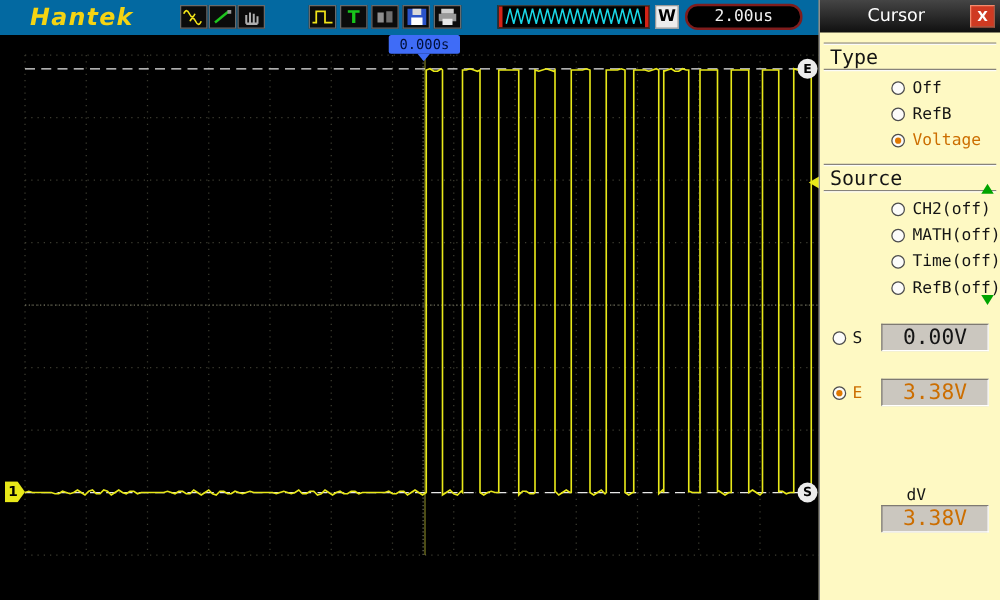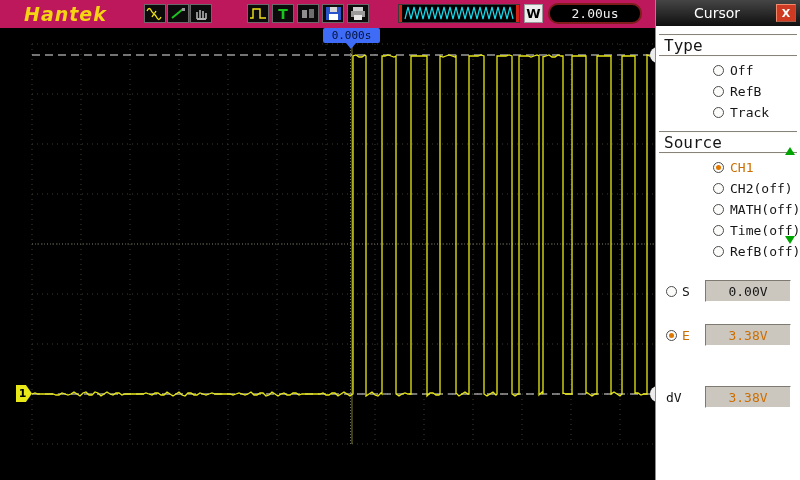--- a/index.html
+++ b/index.html
@@ -1,62 +1,62 @@
 <!DOCTYPE html>
 <html><head>
 <meta charset="utf-8">
 <style>
   * { box-sizing: border-box; }
   html,body { margin:0; padding:0; background:#000; }
   .screen { position:relative; width:800px; height:480px; overflow:hidden; background:#000; font-family:"DejaVu Sans", sans-serif; }
 
   
-  .topbar { position:absolute; left:0; top:0; width:655px; height:28px; background:#be185d; z-index:6; }
+  .topbar { position:absolute; left:0; top:0; width:655px; height:28px; background:#0369a1; z-index:6; }
   .logo { position:absolute; left:24px; top:3px; font:bold 19px "DejaVu Sans", sans-serif; font-style:italic; color:#f4d413; letter-spacing:1px; }
   .tbtn { position:absolute; top:4px; width:22px; height:19px; background:#0b0b0b; border:1px solid #6a6a6a; display:flex; align-items:center; justify-content:center; }
   .tbtn svg { display:block; }
   .ticon-T { color:#18c51c; font:bold 14px "DejaVu Sans", sans-serif; }
   .preview { position:absolute; left:398px; top:4px; width:122px; height:19px; background:#000; border:1px solid #3a3a3a; }
   .wbox { position:absolute; left:524px; top:4px; width:19px; height:19px; background:#ececec; border:1px solid #999; color:#000; font:bold 13px "DejaVu Sans", sans-serif; display:flex; align-items:center; justify-content:center; }
   .readout { background:#000; border:2px solid #7f1d1d; border-radius:10px; color:#f0f0f0; font:13px "DejaVu Sans Mono", monospace; display:flex; align-items:center; justify-content:center; }
   .timebase { position:absolute; left:548px; top:3px; width:94px; height:21px; }
 
   
-  .scope { position:absolute; left:16px; top:28px; width:655px; height:422px; background:#000; }
+  .scope { position:absolute; left:4px; top:28px; width:655px; height:422px; background:#000; }
   .scope svg.canvas { position:absolute; left:0; top:0; }
   .timeflag { position:absolute; left:307px; top:0; width:57px; height:15px; background:#3f6cf7; border-radius:2px; color:#00103a; font:11px "DejaVu Sans Mono", monospace; display:flex; align-items:center; justify-content:center; z-index:3; }
   .flagptr { position:absolute; left:330px; top:15px; width:0; height:0; border-left:5px solid transparent; border-right:5px solid transparent; border-top:6px solid #3f6cf7; z-index:3; }
   .chmark { position:absolute; left:0; top:357px; width:16px; height:17px; background:#e8e819; color:#000; font:bold 11px "DejaVu Sans", sans-serif; display:flex; align-items:center; justify-content:center; padding-right:3px; clip-path:polygon(0 0,62% 0,100% 50%,62% 100%,0 100%); z-index:3; }
   .cmark { position:absolute; left:634px; width:16px; height:16px; border-radius:50%; background:#ececec; color:#000; font:bold 10px "DejaVu Sans", sans-serif; display:flex; align-items:center; justify-content:center; z-index:3; }
   .emark { top:19px; }
   .smark { top:358px; }
   .trigarrow { position:absolute; left:643px; top:111px; width:0; height:0; border-top:7px solid transparent; border-bottom:7px solid transparent; border-right:12px solid #e8e819; z-index:3; }
 
   
   .bottombar { position:absolute; left:0; top:450px; width:655px; height:30px; background:#000; z-index:6; }
 
   
-  .panel { position:absolute; left:655px; top:0; width:145px; height:480px; background:#ffffff; border-left:1px solid #8d8d8d; font-family:"DejaVu Sans Mono", monospace; color:#151515; z-index:7; }
+  .panel { position:absolute; left:655px; top:0; width:145px; height:480px; background:#fef9c3; border-left:1px solid #8d8d8d; font-family:"DejaVu Sans Mono", monospace; color:#151515; z-index:7; }
   .ptitle { height:26px; background:linear-gradient(#454545,#101010); color:#fff; font:14px "DejaVu Sans", sans-serif; display:flex; align-items:center; justify-content:center; padding-right:22px; position:relative; }
   .closebtn { position:absolute; right:4px; top:4px; width:20px; height:18px; background:#cf3a22; border:1px outset #f28a6d; color:#fff; font:bold 11px "DejaVu Sans", sans-serif; display:flex; align-items:center; justify-content:center; }
   .secthead { display:flex; margin:8px 3px 3px 3px; font-size:16px;flex-direction:column; }
   .secthead .hline { flex:1; height:2px; border-top:1px solid #87837b; border-bottom:1px solid #fbfbf8; }
   .sectlabel { padding:0 5px; white-space:nowrap; }
   .opt { display:flex; align-items:center; gap:6px; padding:3px 0 3px 12px; font-size:13px;margin-left:45px; }
   .radio { width:11px; height:11px; border-radius:50%; background:#fcfcfa; border:1px solid #4c4c4c; position:relative; flex:none; }
   .opt.selected .radio::after, .crow.selected .radio::after { content:""; position:absolute; left:2px; top:2px; width:5px; height:5px; border-radius:50%; background:#e07800; }
   .opt.selected { color:#cc6e00; }
   .srcarrow { position:absolute; right:5px; width:0; height:0; border-left:5px solid transparent; border-right:5px solid transparent; }
   .arr-up { top:147px; border-bottom:8px solid #00a400; }
   .arr-down { top:236px; border-top:8px solid #00a400; }
   .crow { display:flex; align-items:center; gap:5px; padding-left:10px; margin-top:18px; font-size:13px; }
   .crow.selected .rowlabel { color:#cc6e00; }
-  .field { width:86px; height:22px; background:#cbc7bf; border:1px solid; border-color:#7e7a72 #ffffff #ffffff #7e7a72; display:flex; align-items:center; justify-content:center; font-size:13px; margin-left:auto; margin-right:9px; }
+  .field { width:86px; height:22px; background:#cbc7bf; border:1px solid; border-color:#7e7a72 #ffffff #ffffff #7e7a72; display:flex; align-items:center; justify-content:center; font-size:17px; margin-left:auto; margin-right:9px; }
   .val-orange { color:#cc6e00; }
-  .dvrow { display:flex; align-items:center; padding-left:10px; margin-top:40px; font-size:13px; }
+  .dvrow { display:flex; align-items:center; padding-left:10px; margin-top:64px; font-size:13px;flex-direction:column; }
 </style>
 </head>
 <body>
 
 <div class="screen">
 
   <div class="topbar">
     <div class="logo">Hantek</div>
 
     <div class="tbtn" style="left:144px">
@@ -186,35 +186,31 @@
       <span class="hline"></span>
     </div>
     <div class="opt">
       <span class="radio"></span>
       <span>Off</span>
     </div>
     <div class="opt">
       <span class="radio"></span>
       <span>RefB</span>
     </div>
-    <div class="opt">
-      <span class="radio"></span>
-      <span>Track</span>
+    <div class="opt selected">
+      <span class="radio"></span>
+      <span>Voltage</span>
     </div>
 
     <div class="secthead">
       <span class="hline"></span>
       <span class="sectlabel">Source</span>
       <span class="hline"></span>
     </div>
     <div class="srcarrow arr-up"></div>
-    <div class="opt selected">
-      <span class="radio"></span>
-      <span>CH1</span>
-    </div>
     <div class="opt">
       <span class="radio"></span>
       <span>CH2(off)</span>
     </div>
     <div class="opt">
       <span class="radio"></span>
       <span>MATH(off)</span>
     </div>
     <div class="opt">
       <span class="radio"></span>

